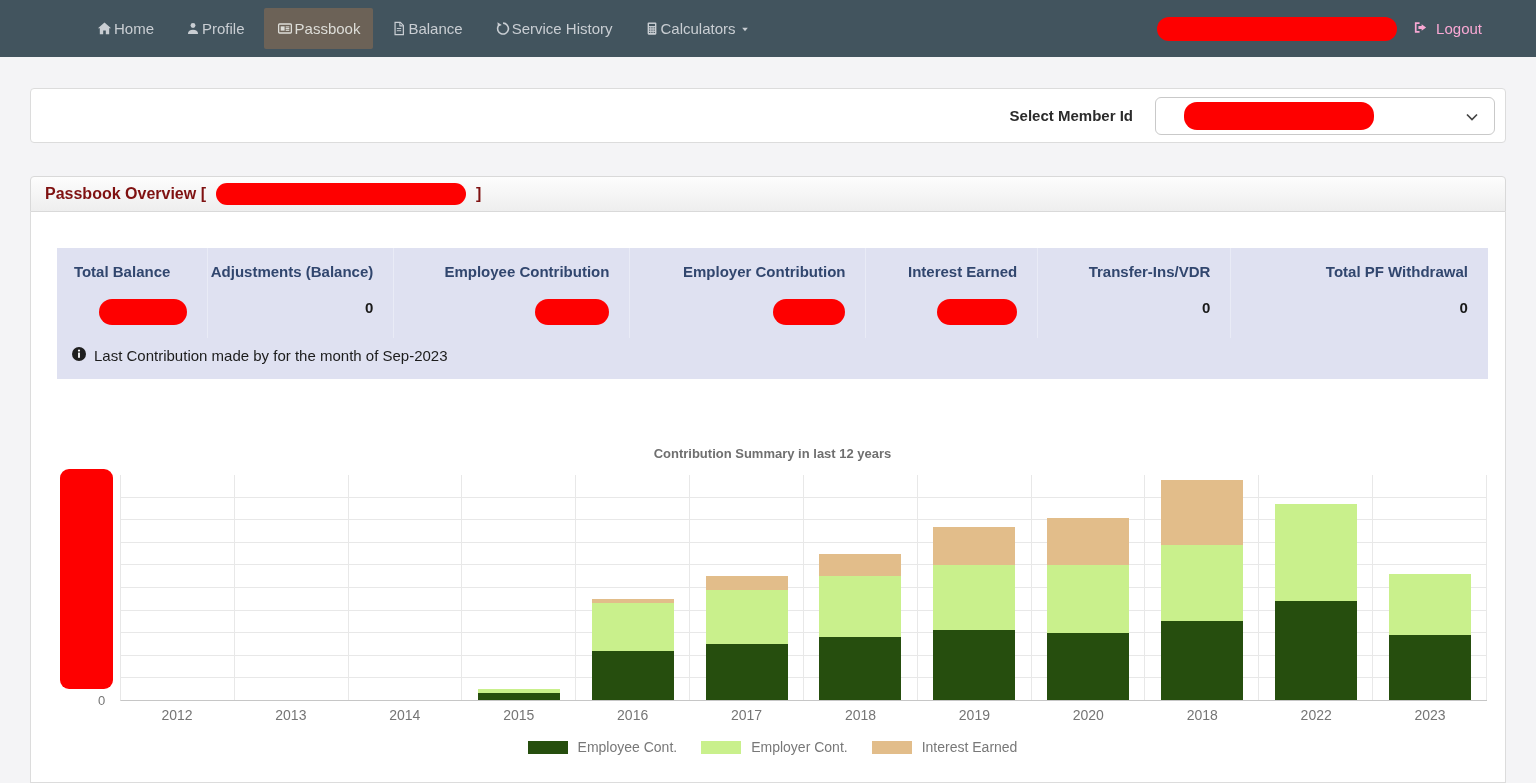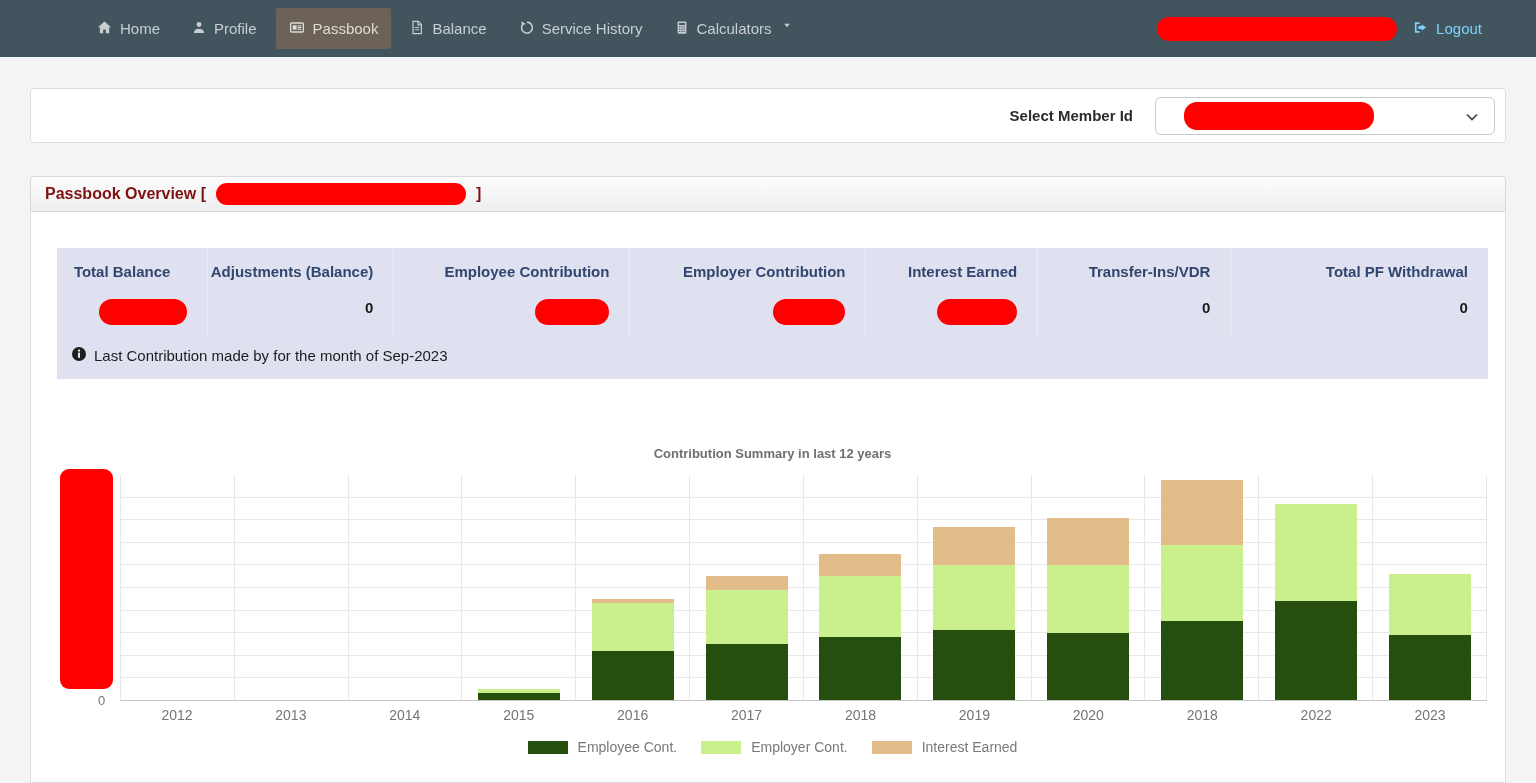--- a/index.html
+++ b/index.html
@@ -12,28 +12,28 @@
   }
   .redact { background:#fe0000; display:inline-block; border-radius:13px; }
 
   
   .navbar {
     height:57px; background:#42545e; display:flex; align-items:center;
     padding:0 54px 0 84px; color:#c9ced3; font-size:15px;
   }
   .nav-left { display:flex; align-items:center; gap:6px; }
   .nav-item {
-    display:flex; gap:8px; padding:12px 13px;
+    display:flex; align-items:center; gap:2px; padding:12px 13px;
     color:#c9ced3; cursor:pointer; white-space:nowrap; text-decoration:none;
   }
   .nav-item.active { background:#6c6257; border-radius:2px; color:#ddddd8; }
   .nav-item svg { display:block; }
   .nav-right { margin-left:auto; display:flex; align-items:center; gap:16px; }
   .nav-user-redact { width:240px; height:24px; border-radius:12px; }
-  .logout { display:flex; align-items:center; gap:8px; color:#7dd3fc; cursor:pointer; }
+  .logout { display:flex; align-items:center; gap:8px; color:#f9a8d4; cursor:pointer; }
   .caret { margin-left:2px; }
 
   
   .select-card {
     margin:31px 30px 0; height:55px; background:#fff;
     border:1px solid #dcdcdc; border-radius:4px;
     display:flex; align-items:center; justify-content:flex-end;
     padding:0 10px; gap:22px;
   }
   .select-label { font-weight:bold; font-size:15px; color:#2b2b2b; }

